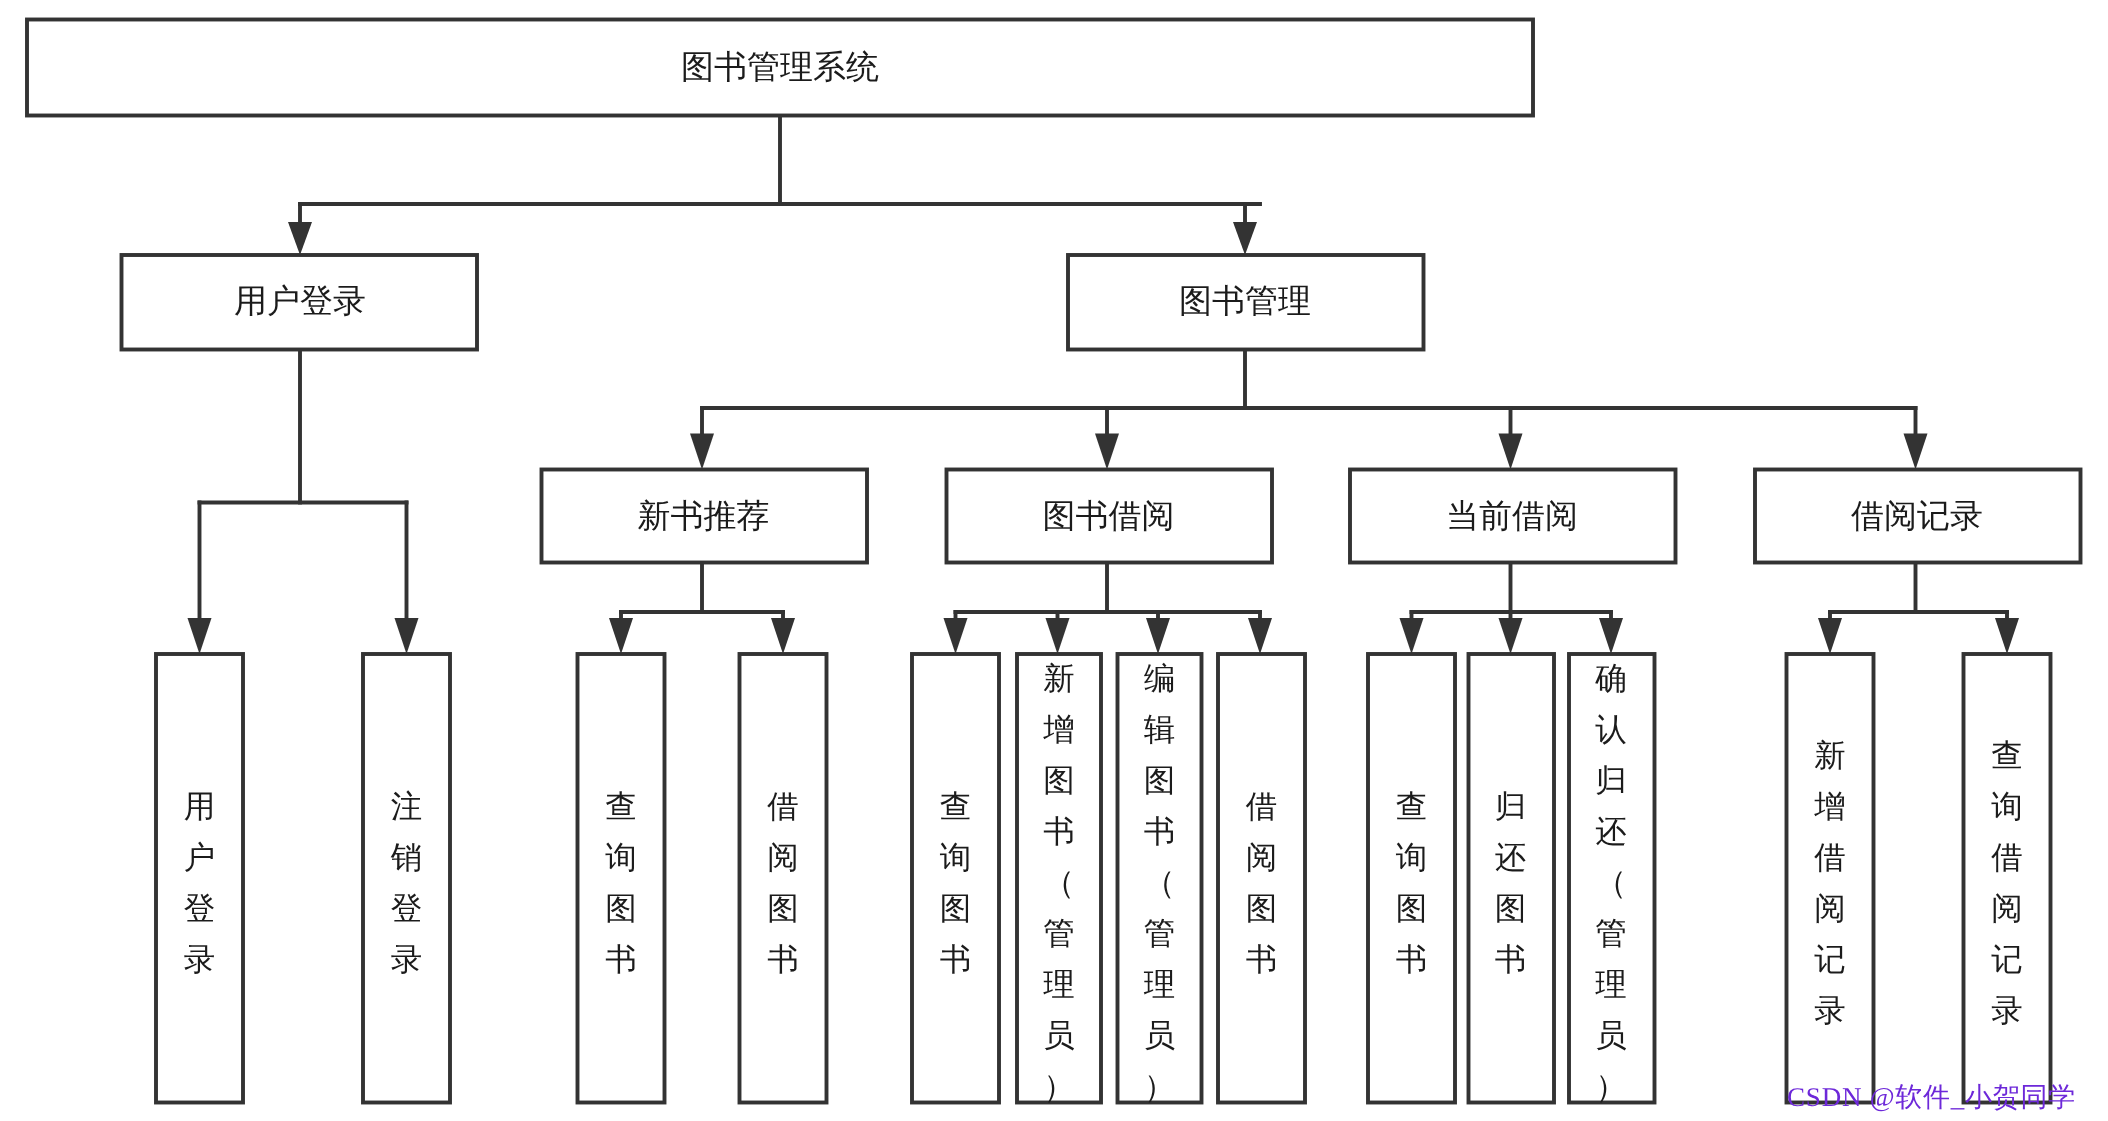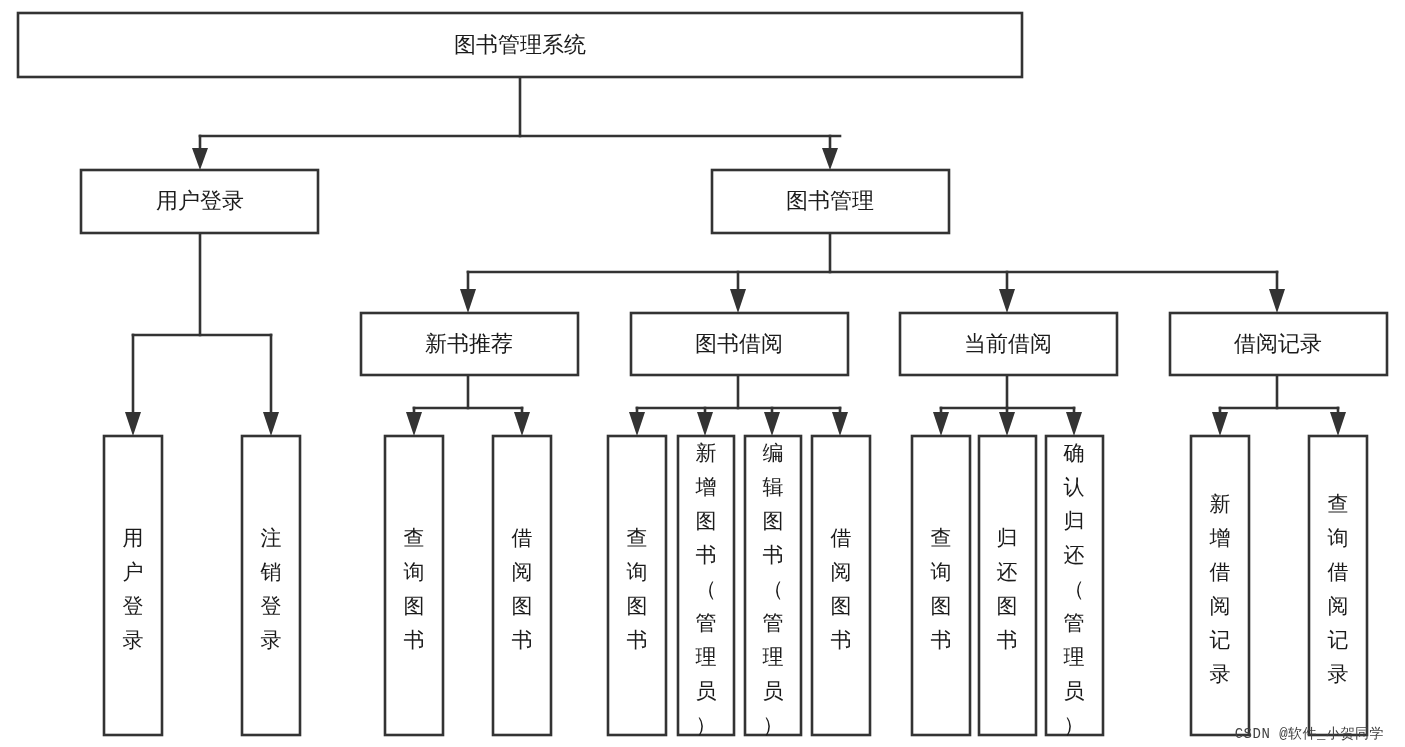--- a/index.html
+++ b/index.html
@@ -52,23 +52,23 @@
   .node-label-v {
     font-family: "DejaVu Sans", "Liberation Sans", sans-serif;
     font-size: 21px;
     fill: #1b1b1b;
     text-anchor: middle;
   }
   .watermark {
     position: absolute;
     right: 8px;
     bottom: 4px;
-    font-family: Liberation Mono, monospace;
-    font-size: 14px;
-    color: #404040;
+    font-family: Liberation Serif, serif;
+    font-size: 18px;
+    color: #6d28d9;
     letter-spacing: 0.5px;
     white-space: nowrap;
     user-select: none;
   }
 </style>
 </head>
 <body>
 
 <div id="diagram-root">
 

